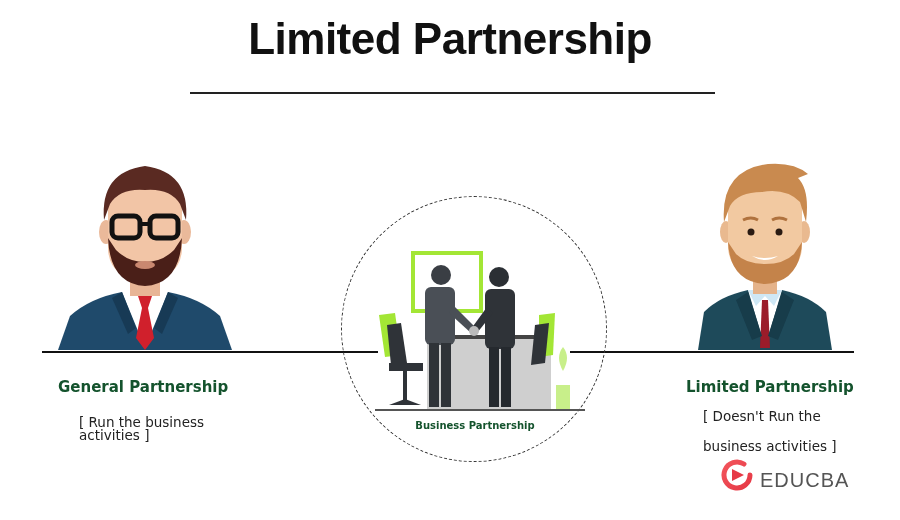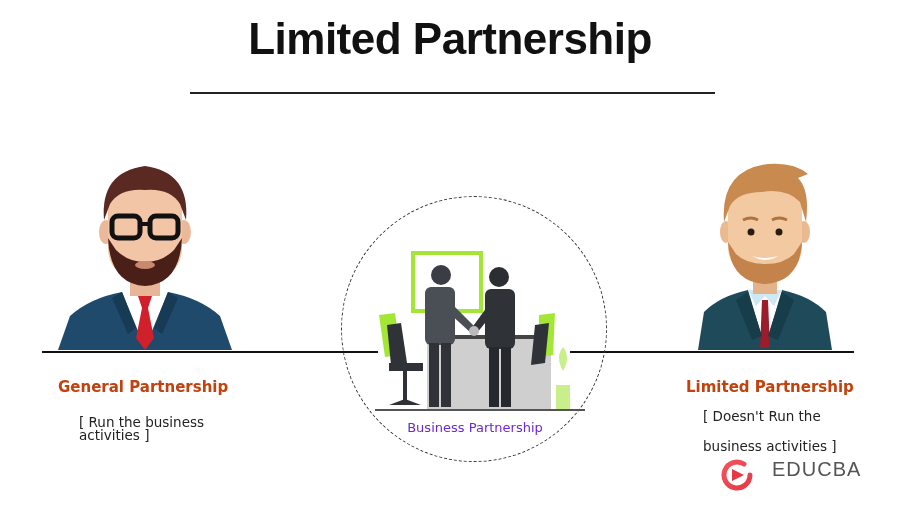--- a/index.html
+++ b/index.html
@@ -1,24 +1,24 @@
 <!DOCTYPE html>
 <html><head>
 <meta charset="utf-8">
 <style>
   html, body { margin: 0; padding: 0; background: #ffffff; }
   body { width: 900px; height: 520px; position: relative; overflow: hidden; font-family: "DejaVu Sans", sans-serif; }
   .title { position: absolute; left: 0; width: 900px; top: 14px; text-align: center; font-size: 44px; font-weight: bold; color: #111; letter-spacing: -0.5px; font-family: "Liberation Sans", sans-serif; }
   .title-rule { position: absolute; left: 190px; width: 525px; top: 92px; height: 2px; background: #222; }
   .hline { position: absolute; height: 2px; background: #111; top: 351px; }
   .circle { position: absolute; left: 341px; top: 196px; width: 266px; height: 266px; border: 1.5px dashed #333; border-radius: 50%; box-sizing: border-box; }
-  .label-main { position: absolute; font-weight: bold; color: #c2410c; font-size: 15px; }
+  .label-main { position: absolute; font-weight: bold; color: #14532d; font-size: 15px; }
   .label-sub { position: absolute; font-weight: normal; color: #222; font-size: 13.5px; line-height: 20px; }
-  .center-label { position: absolute; left: 390px; top: 420px; width: 170px; text-align: center; font-weight: normal; font-size: 13px; color: #6d28d9; }
-  .logo { position: absolute; left: 720px; top: 458px; display: flex; align-items: flex-start; gap: 18px; }
+  .center-label { position: absolute; left: 390px; top: 420px; width: 170px; text-align: center; font-weight: bold; font-size: 10px; color: #14532d; }
+  .logo { position: absolute; left: 720px; top: 458px; display: flex; align-items: flex-end; gap: 6px; }
   .logo-text { font-size: 20px; color: #555; letter-spacing: 1px; font-family: "Liberation Sans", sans-serif; }
   svg { position: absolute; }
 </style>
 </head>
 <body>
 
 <div class="title">Limited Partnership</div>
 <div class="title-rule"></div>
 
 <div class="hline" style="left:42px; width:336px;"></div>

